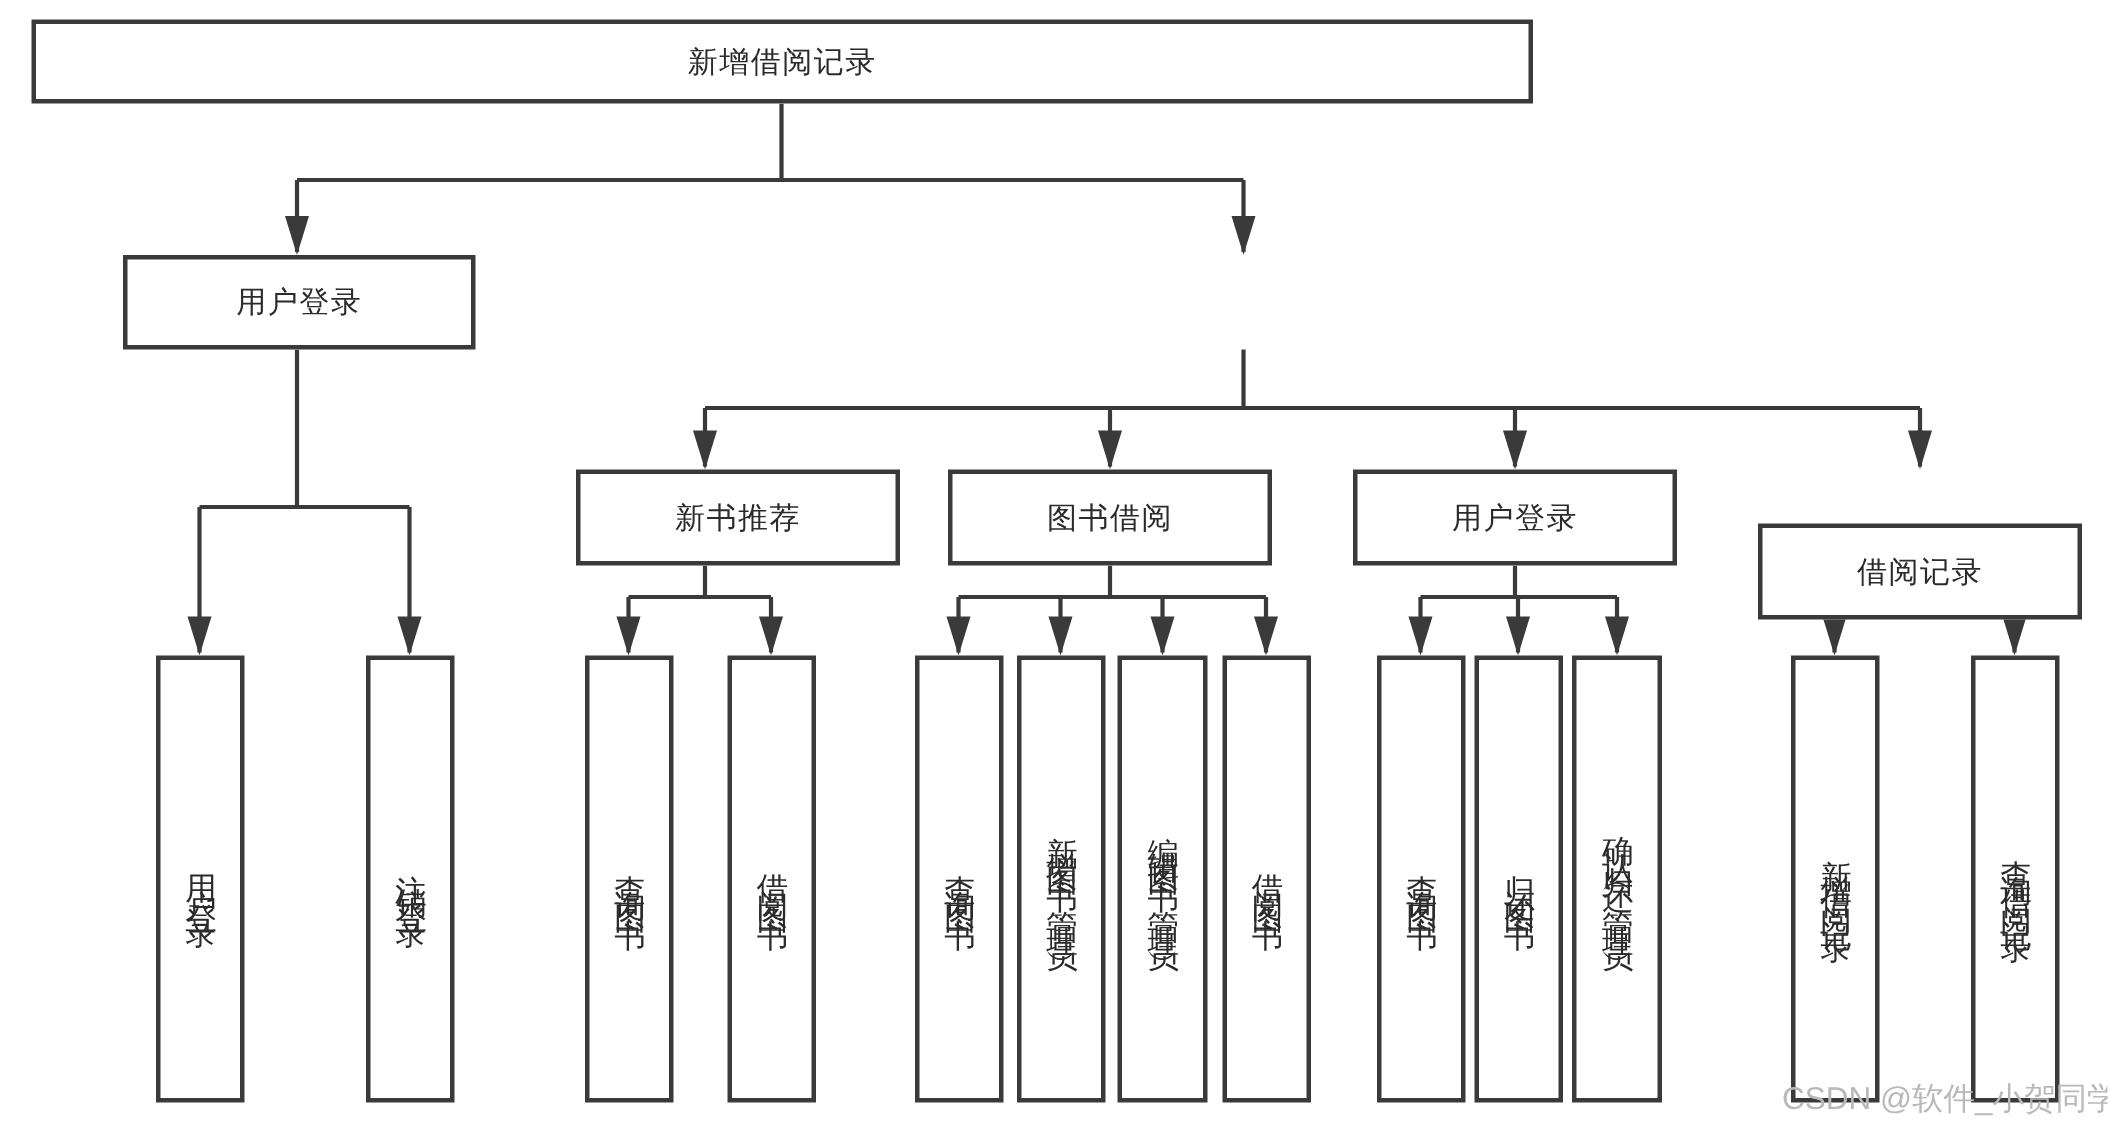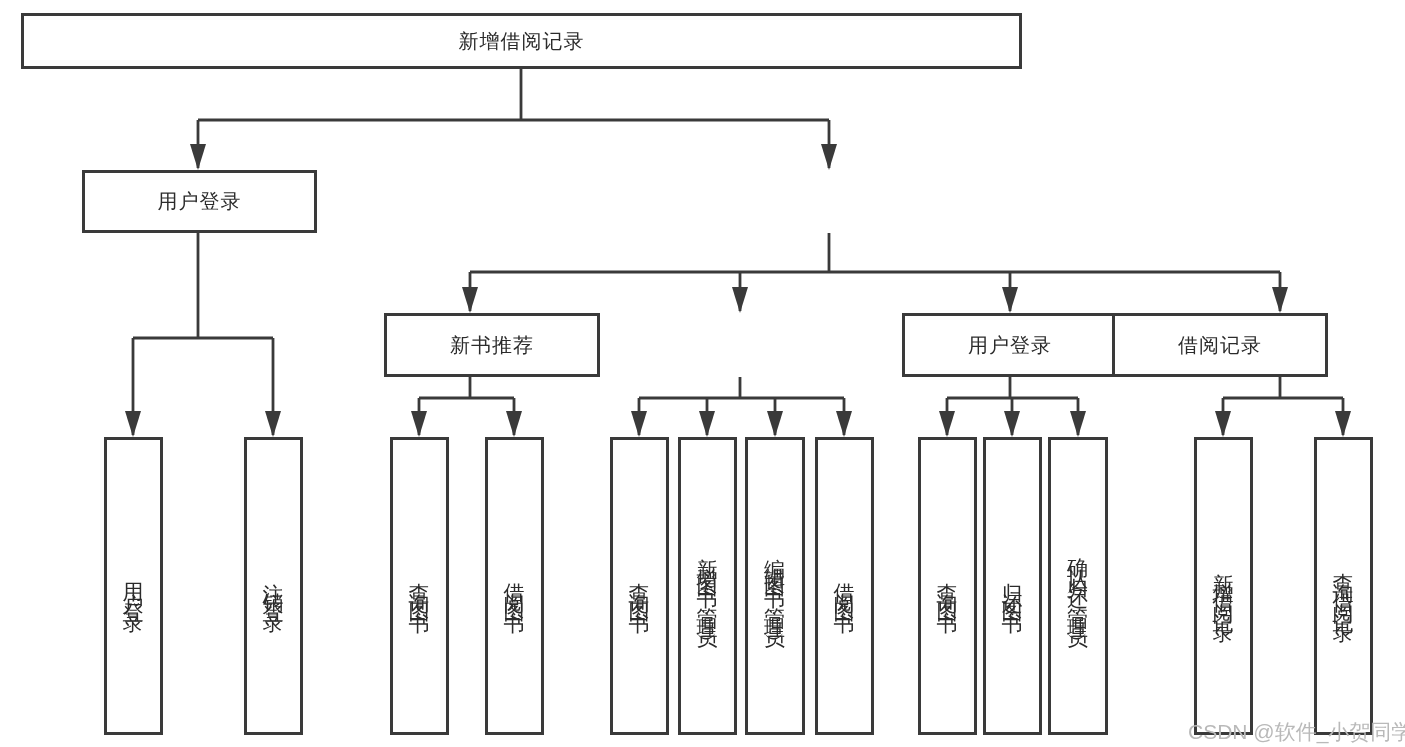--- a/index.html
+++ b/index.html
@@ -23,21 +23,21 @@
     z-index: 2;
   }
   .h-box { font-size: 20px; letter-spacing: 1px; white-space: nowrap; }
   .root-box   { left: 21px;   top: 13px;  width: 1001px; height: 56px; }
   .lv2-a      { left: 82px;   top: 170px; width: 235px;  height: 63px; }
   .lv2-b      { left: 711px;  top: 170px; width: 237px;  height: 63px; }
   .lv3        { top: 313px; width: 216px; height: 64px; }
   .lv3-a { left: 363px; margin-left: 21px; }
   .lv3-b { left: 632px; }
   .lv3-c { left: 902px; }
-  .lv3-d { left: 1112px; }
+  .lv3-d { left: 1172px; margin-top: 36px; }
   .v-box {
     top: 437px; width: 59px; height: 298px;
     writing-mode: vertical-rl;
     text-orientation: mixed;
     font-size: 21px;
     letter-spacing: 10px;
     line-height: 1;
   }
   .leaf-1  { left: 104px; }
   .leaf-2  { left: 244px; }
@@ -130,20 +130,21 @@
       <path d="M1215,411 L1231,411 L1223,437 Z"></path>
       <path d="M1335,411 L1351,411 L1343,437 Z"></path>
     </g>
   </svg>
 
   <div class="box h-box root-box">新增借阅记录</div>
 
   <div class="box h-box lv2-a">用户登录</div>
 
   <div class="box h-box lv3 lv3-a">新书推荐</div>
+  <div class="box h-box lv3 lv3-b">图书借阅</div>
   <div class="box h-box lv3 lv3-c">用户登录</div>
   <div class="box h-box lv3 lv3-d">借阅记录</div>
 
   <div class="box v-box leaf-1">用户登录</div>
   <div class="box v-box leaf-2">注销登录</div>
 
   <div class="box v-box leaf-3">查询图书</div>
   <div class="box v-box leaf-4">借阅图书</div>
 
   <div class="box v-box leaf-5">查询图书</div>

